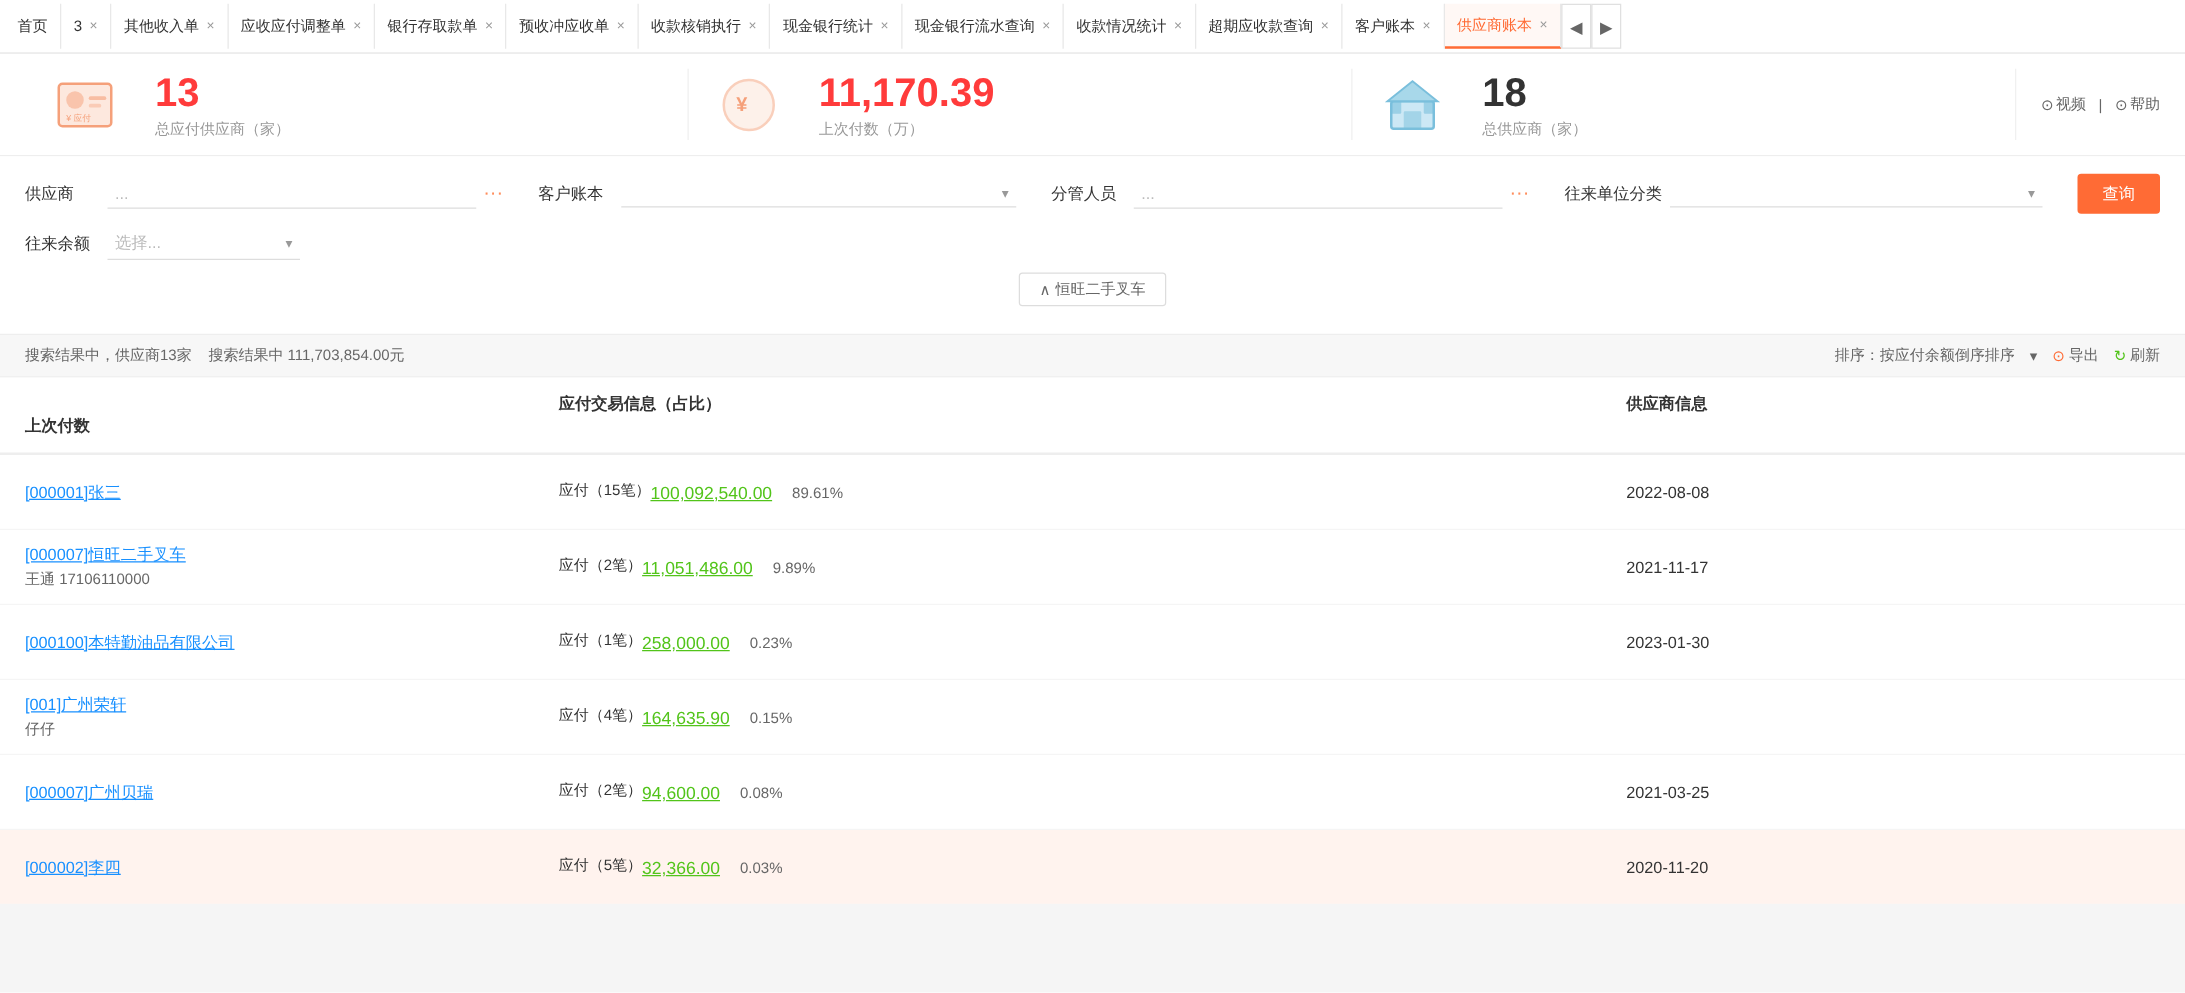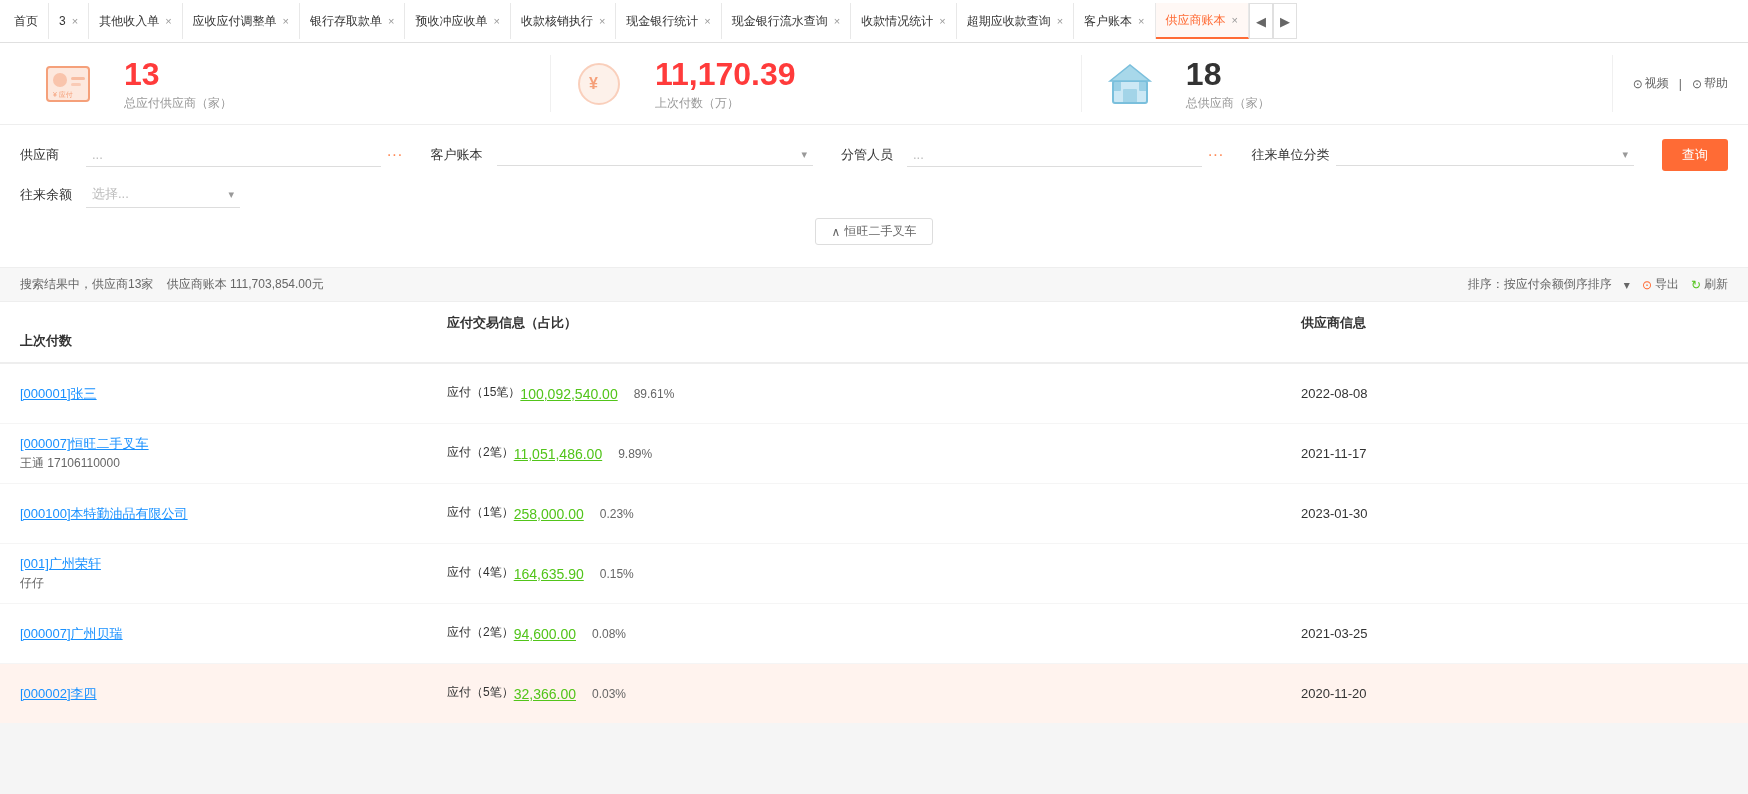--- a/index.html
+++ b/index.html
@@ -250,21 +250,21 @@
       <span>∧</span>
       <span>恒旺二手叉车</span>
     </div>
   </div>
 </div>
 
 <div class="result-bar">
   <div>
     <span>搜索结果中，供应商13家</span>
     &nbsp;&nbsp;
-    <span>供应商账本 111,703,854.00元</span>
+    <span>搜索结果中 111,703,854.00元</span>
   </div>
   <div class="result-actions">
     <span>排序：按应付余额倒序排序</span>
     <span>▾</span>
     <div class="result-action">
       <span style="color:#ff6b35;">⊙</span>
       <span>导出</span>
     </div>
     <div class="result-action">
       <span style="color:#52c41a;">↻</span>

